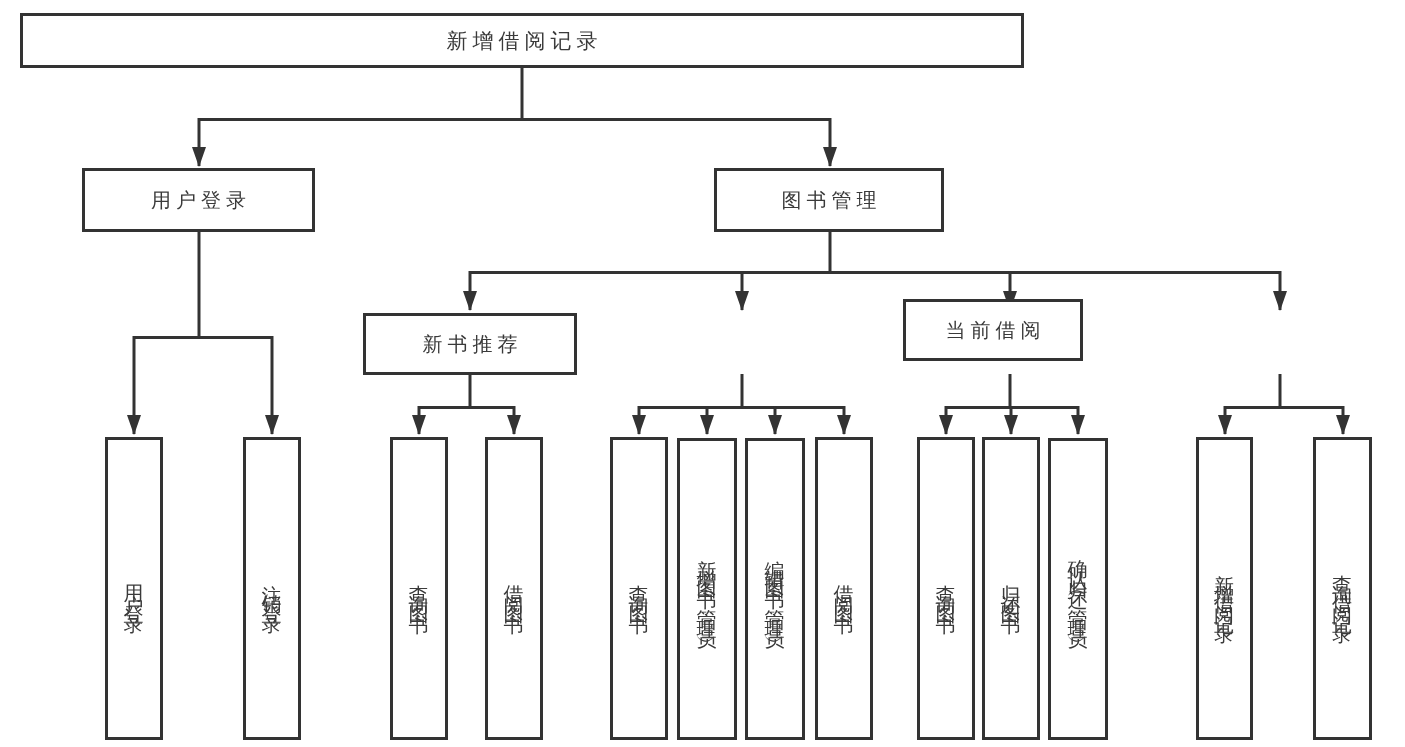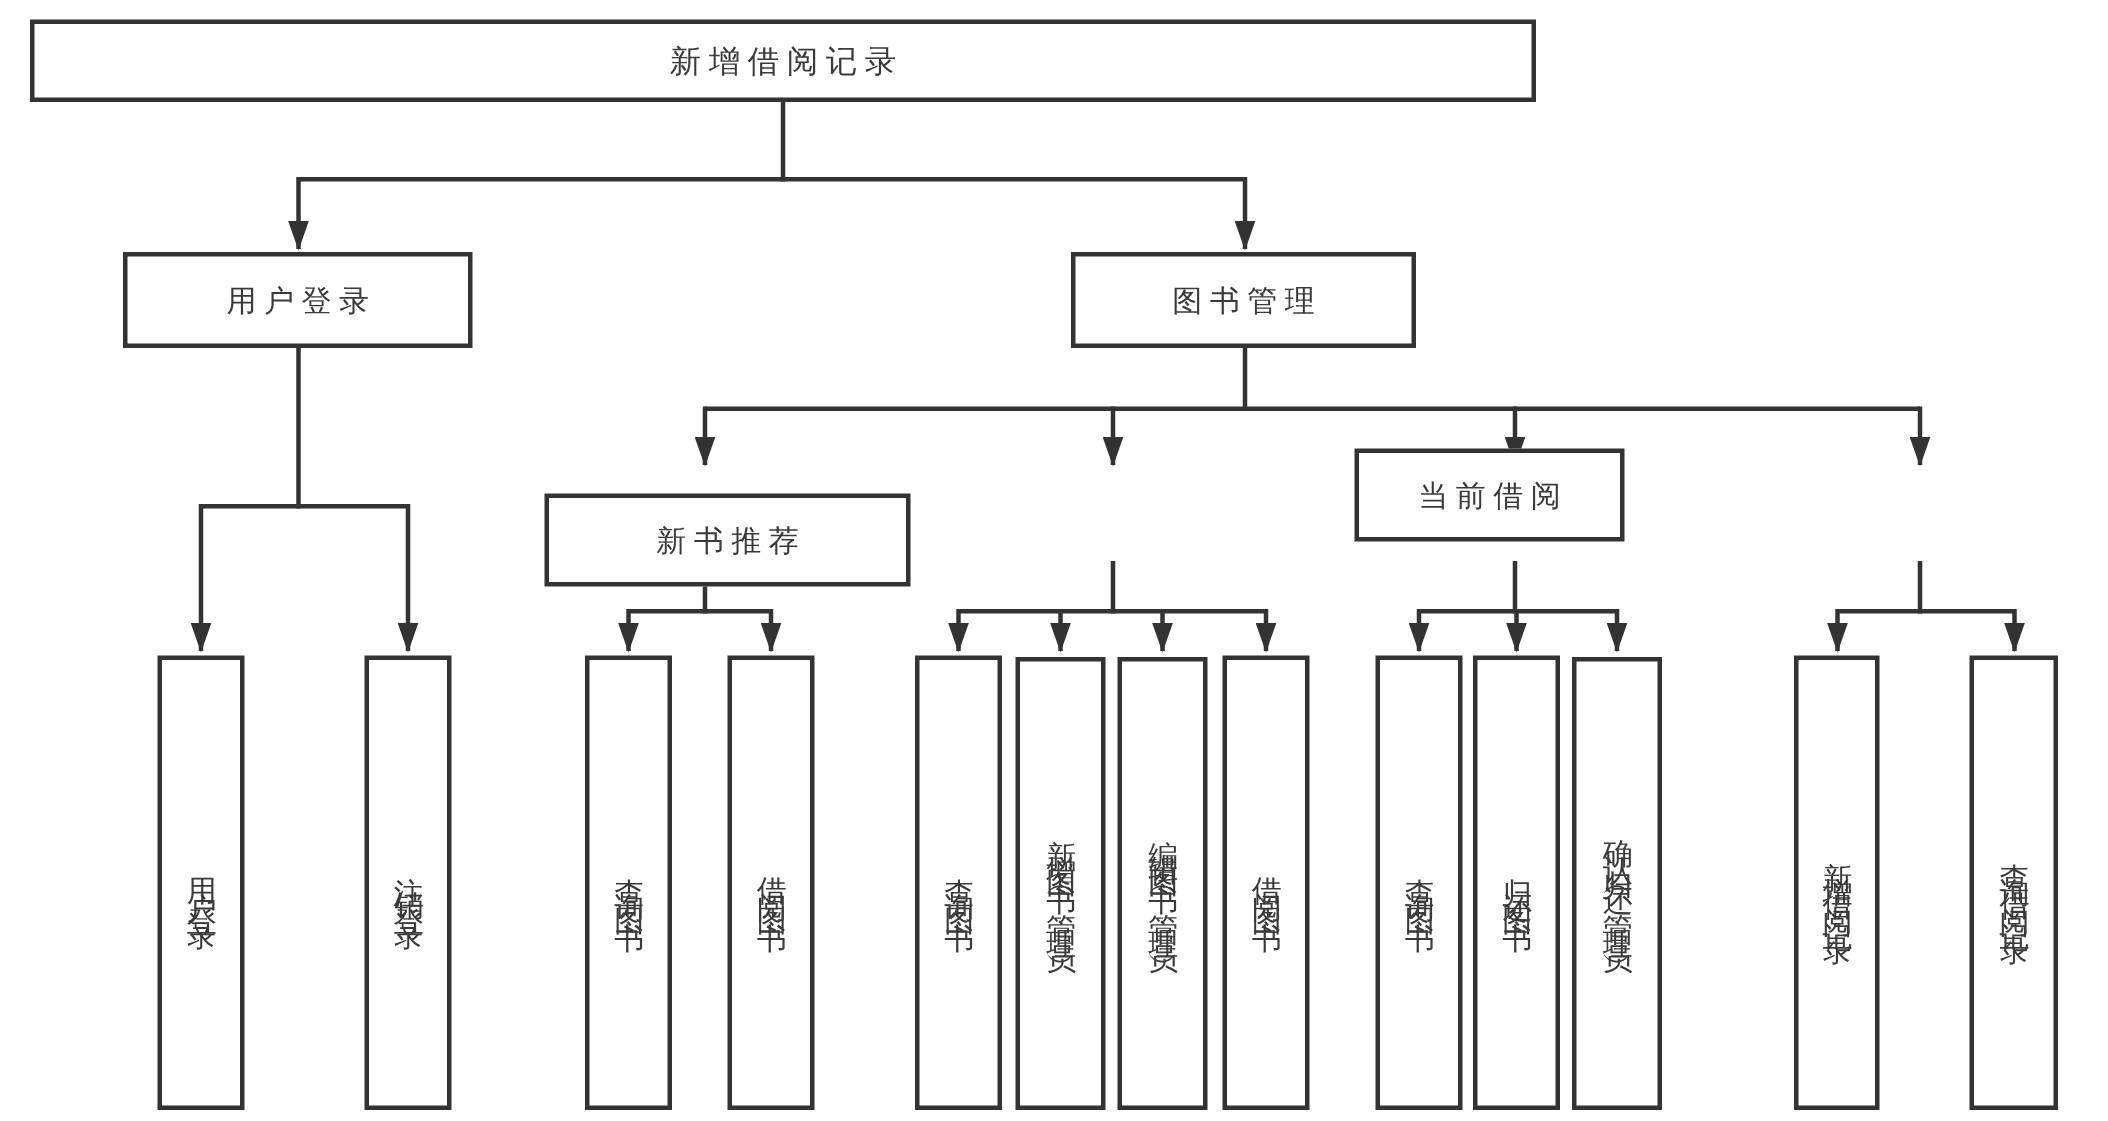--- a/index.html
+++ b/index.html
@@ -127,21 +127,21 @@
     <span>新增借阅记录</span>
   </div>
 
   <div class="node h" style="left:82px; top:168px; width:233px; height:64px;">
     <span>用户登录</span>
   </div>
   <div class="node h" style="left:714px; top:168px; width:230px; height:64px;">
     <span>图书管理</span>
   </div>
 
-  <div class="node h" style="left:363px; top:313px; width:244px; height:62px;margin-top:16px;">
+  <div class="node h" style="left:363px; top:313px; width:214px; height:62px;">
     <span>新书推荐</span>
   </div>
   <div class="node h" style="left:903px; top:299px; width:180px; height:62px;">
     <span>当前借阅</span>
   </div>
 
   <div class="node v" style="left:105px; top:437px; width:58px; height:303px;">
     <span>用户登录</span>
   </div>
   <div class="node v" style="left:243px; top:437px; width:58px; height:303px;">

